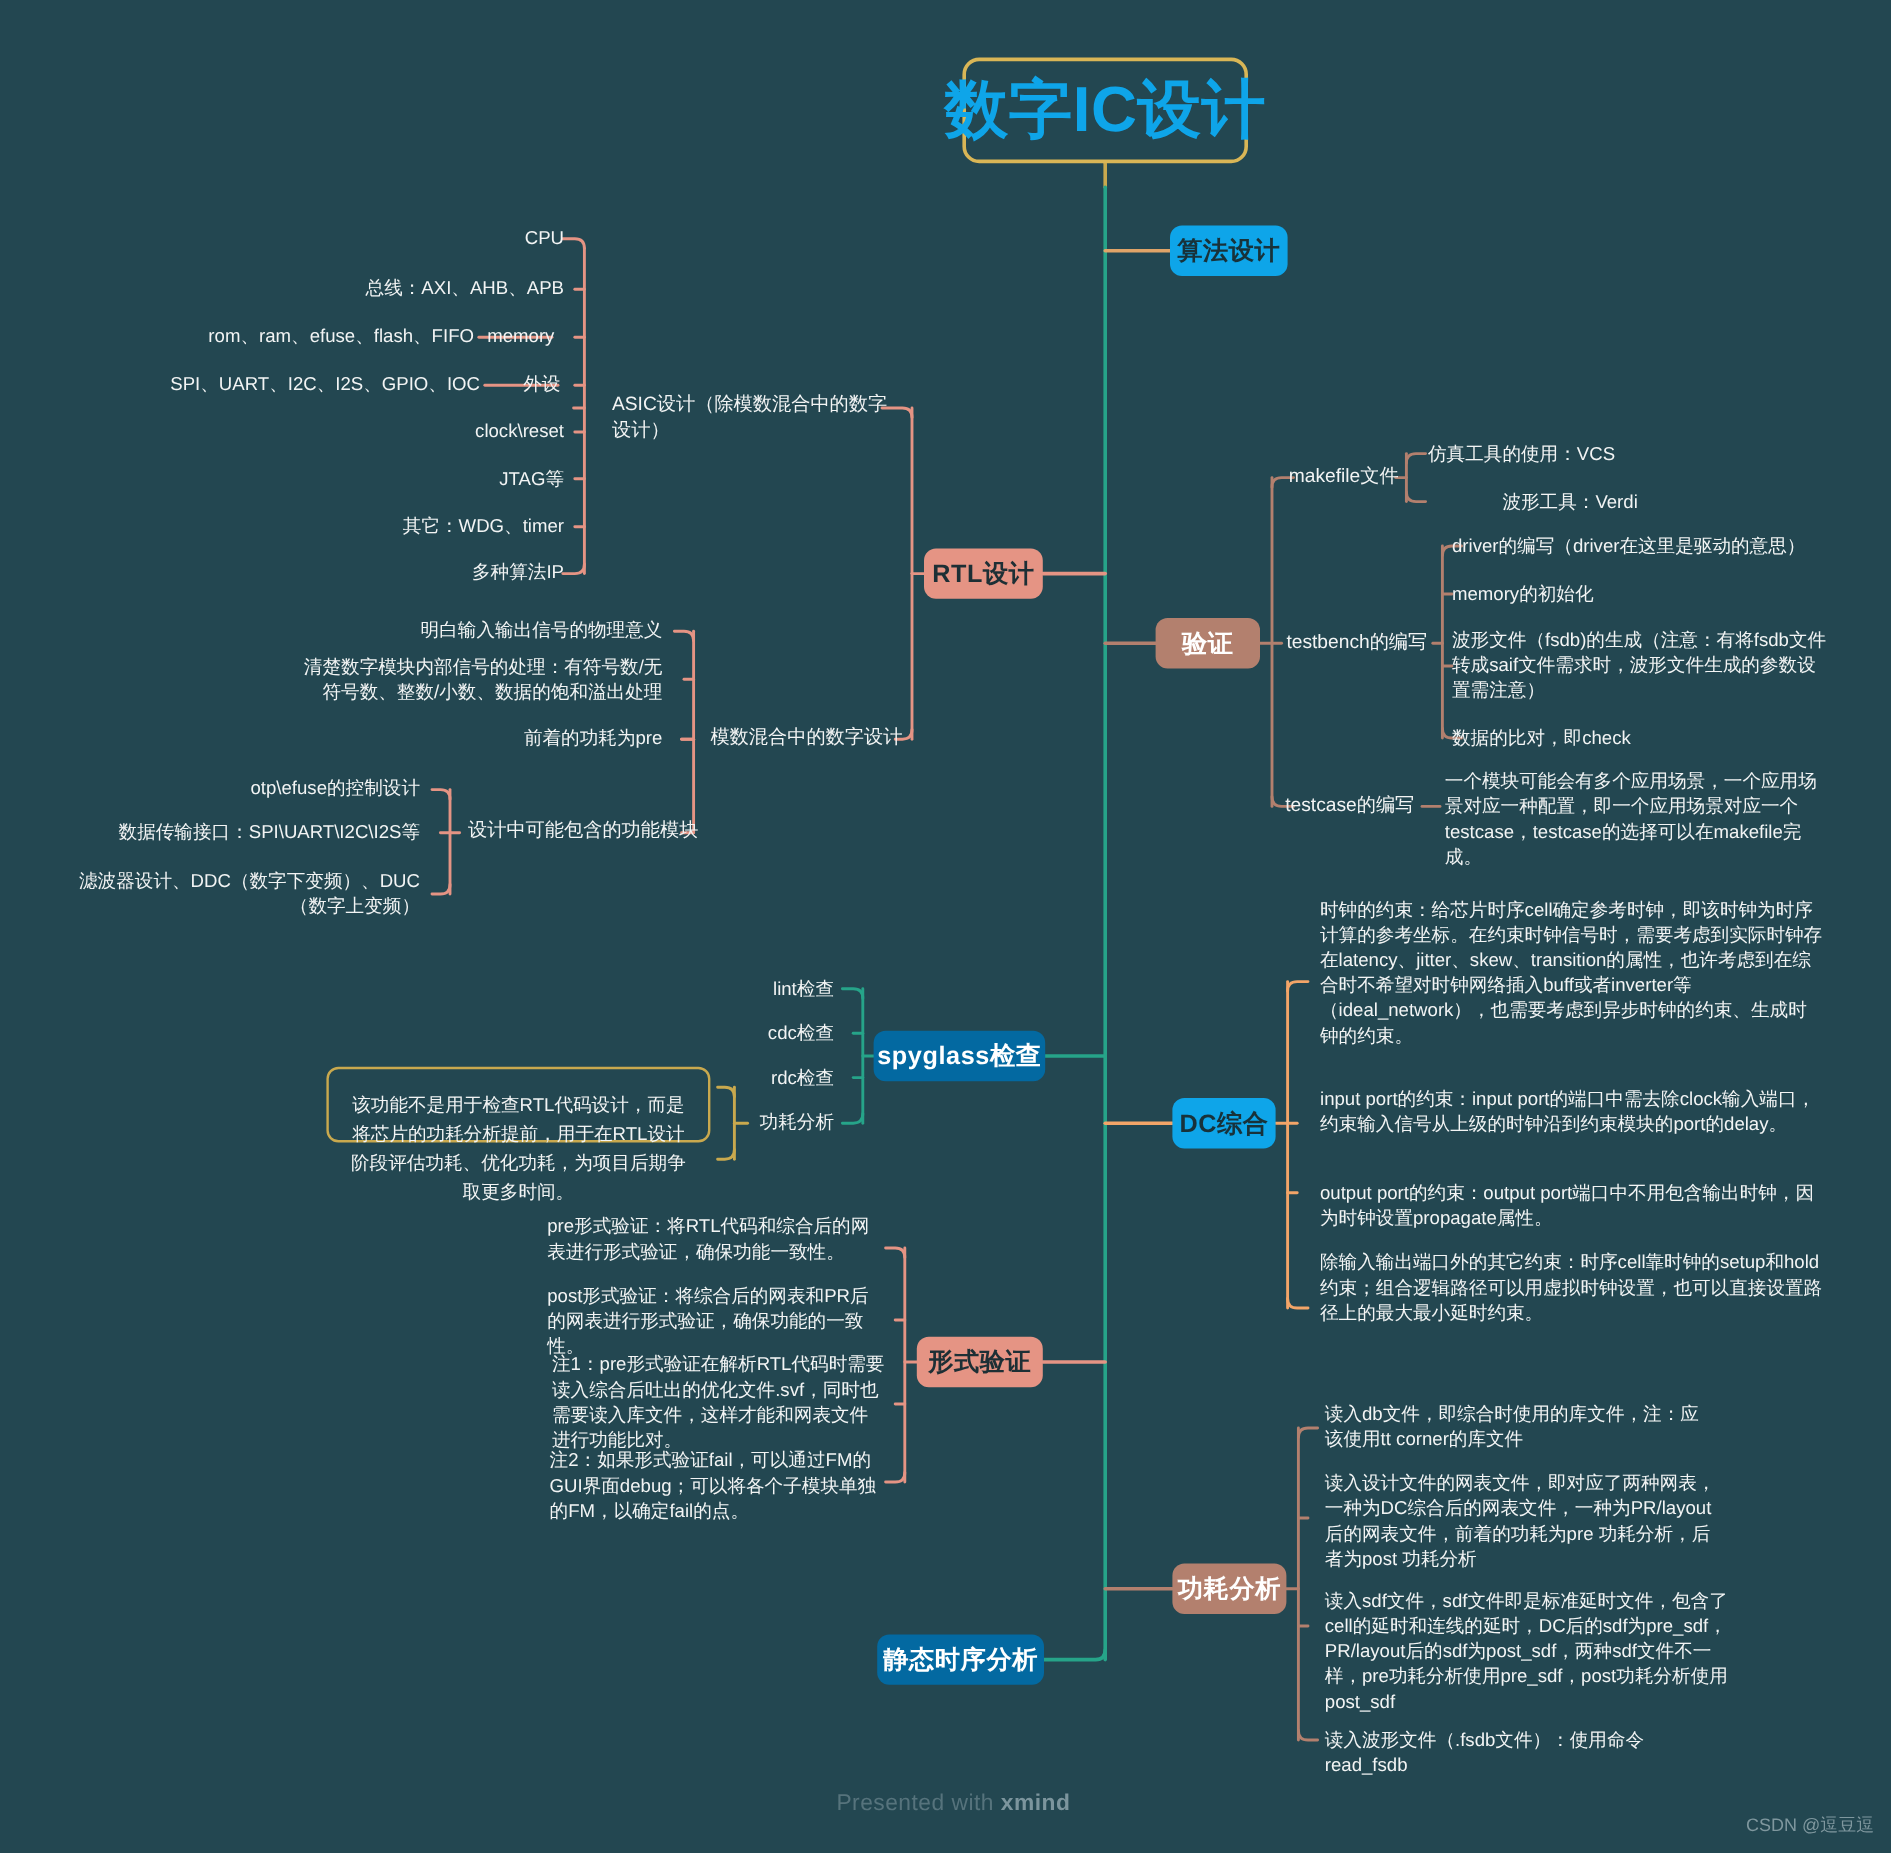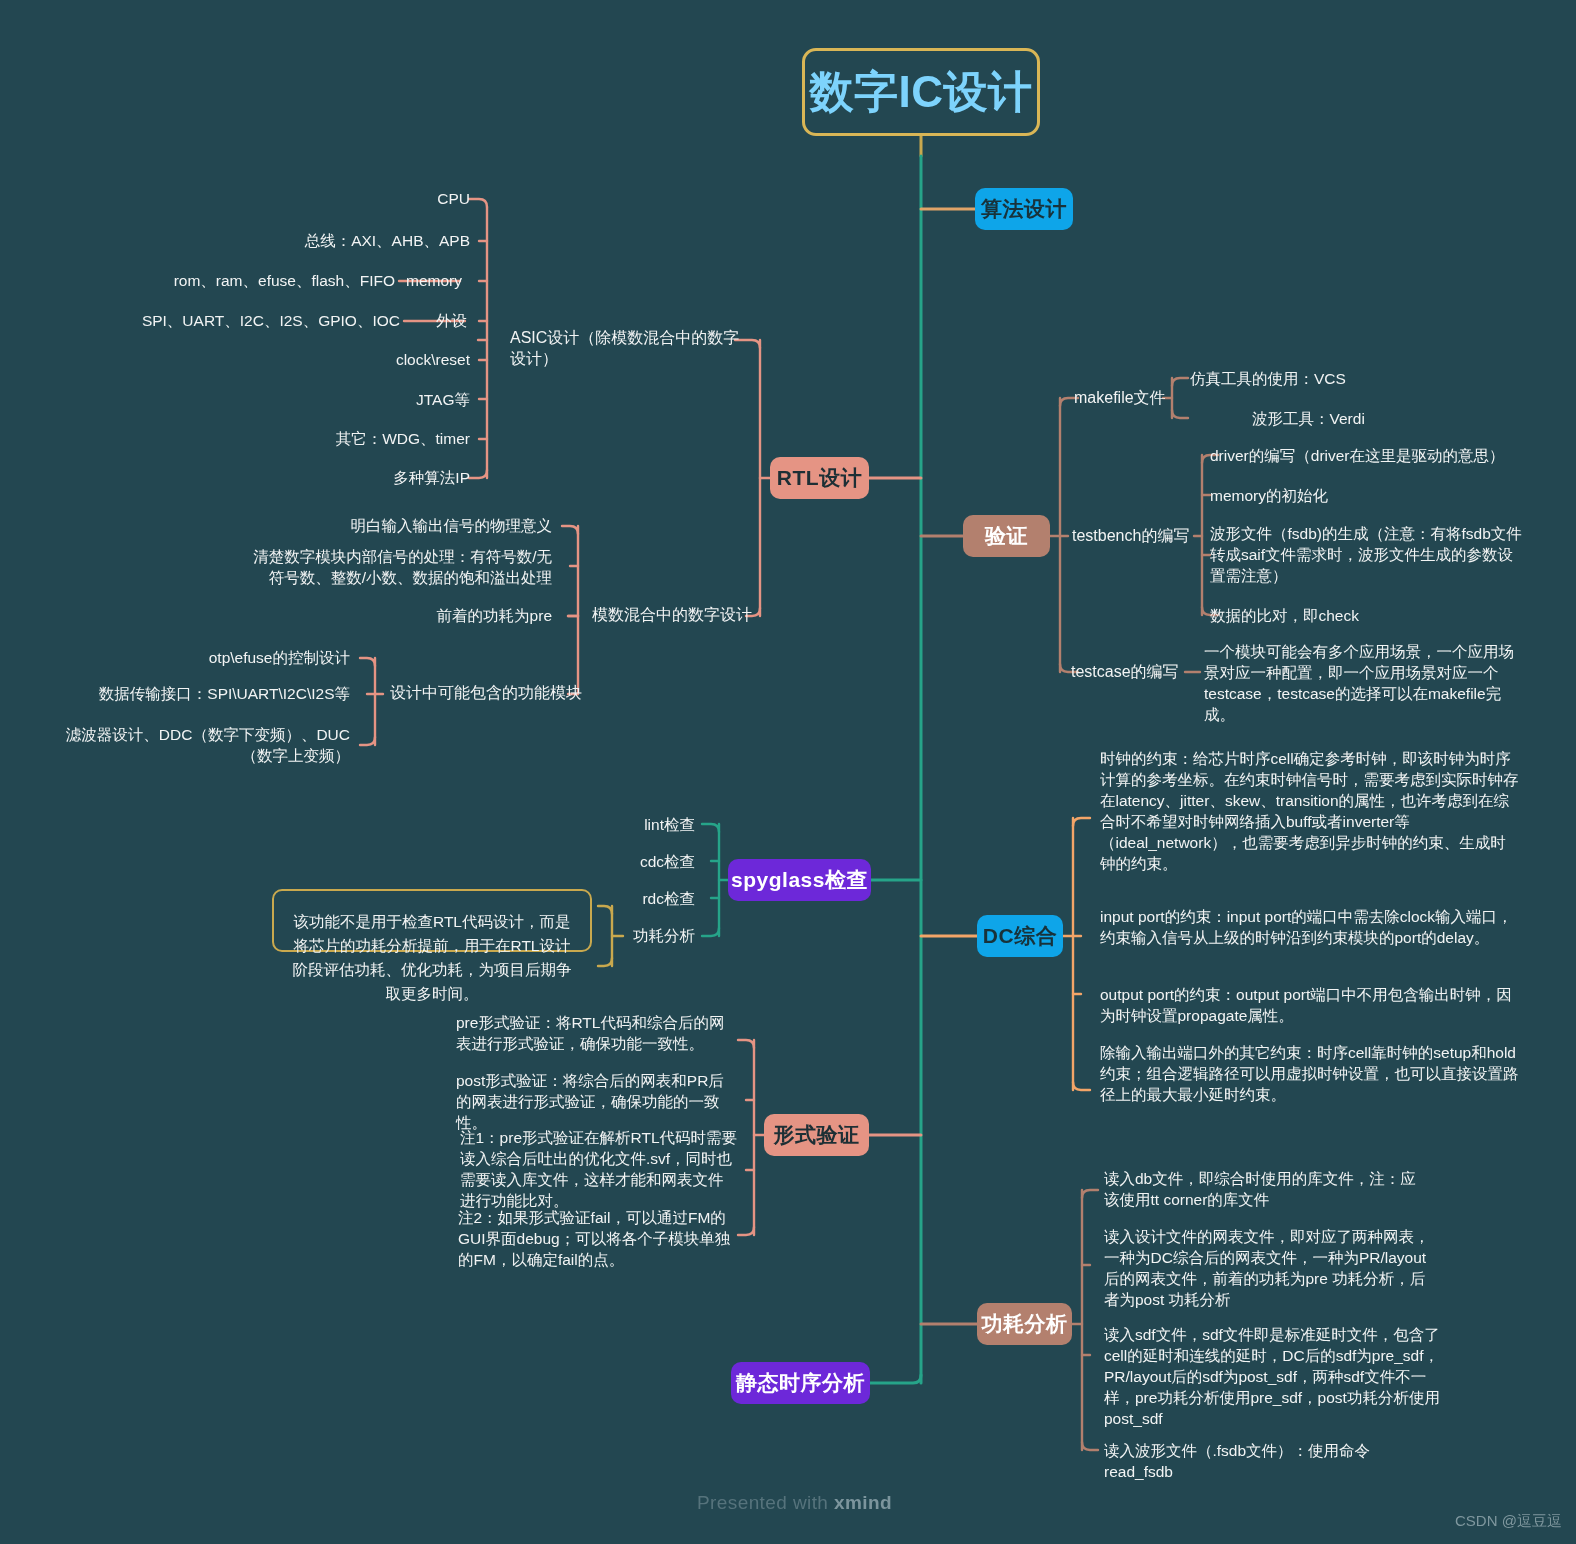--- a/index.html
+++ b/index.html
@@ -19,30 +19,30 @@
     border-radius:10px;
     display:flex;align-items:center;justify-content:center;
     font-weight:bold;
     letter-spacing:.5px;
     box-sizing:border-box;
     white-space:nowrap;
   }
   .root{
     border:3px solid #d9b656;
     background:transparent;
-    color:#7dd3fc;
-    font-size:44px;
+    color:#0ea5e9;
+    font-size:53px;
     border-radius:14px;
     font-weight:bold;
   }
   .lvl1{font-size:21px;}
   .c-orange{background:#0ea5e9;color:#18323a;}
   .c-salmon{background:#e59484;color:#1d2f35;}
   .c-brown{background:#b3806e;color:#ffffff;}
-  .c-teal{background:#6d28d9;color:#ffffff;}
+  .c-teal{background:#0369a1;color:#ffffff;}
 
   
   .leaf{
     position:absolute;
     color:#f2f4f4;
     font-size:15.5px;
     line-height:21px;
     box-sizing:border-box;
   }
   .leaf.r{text-align:right;}

